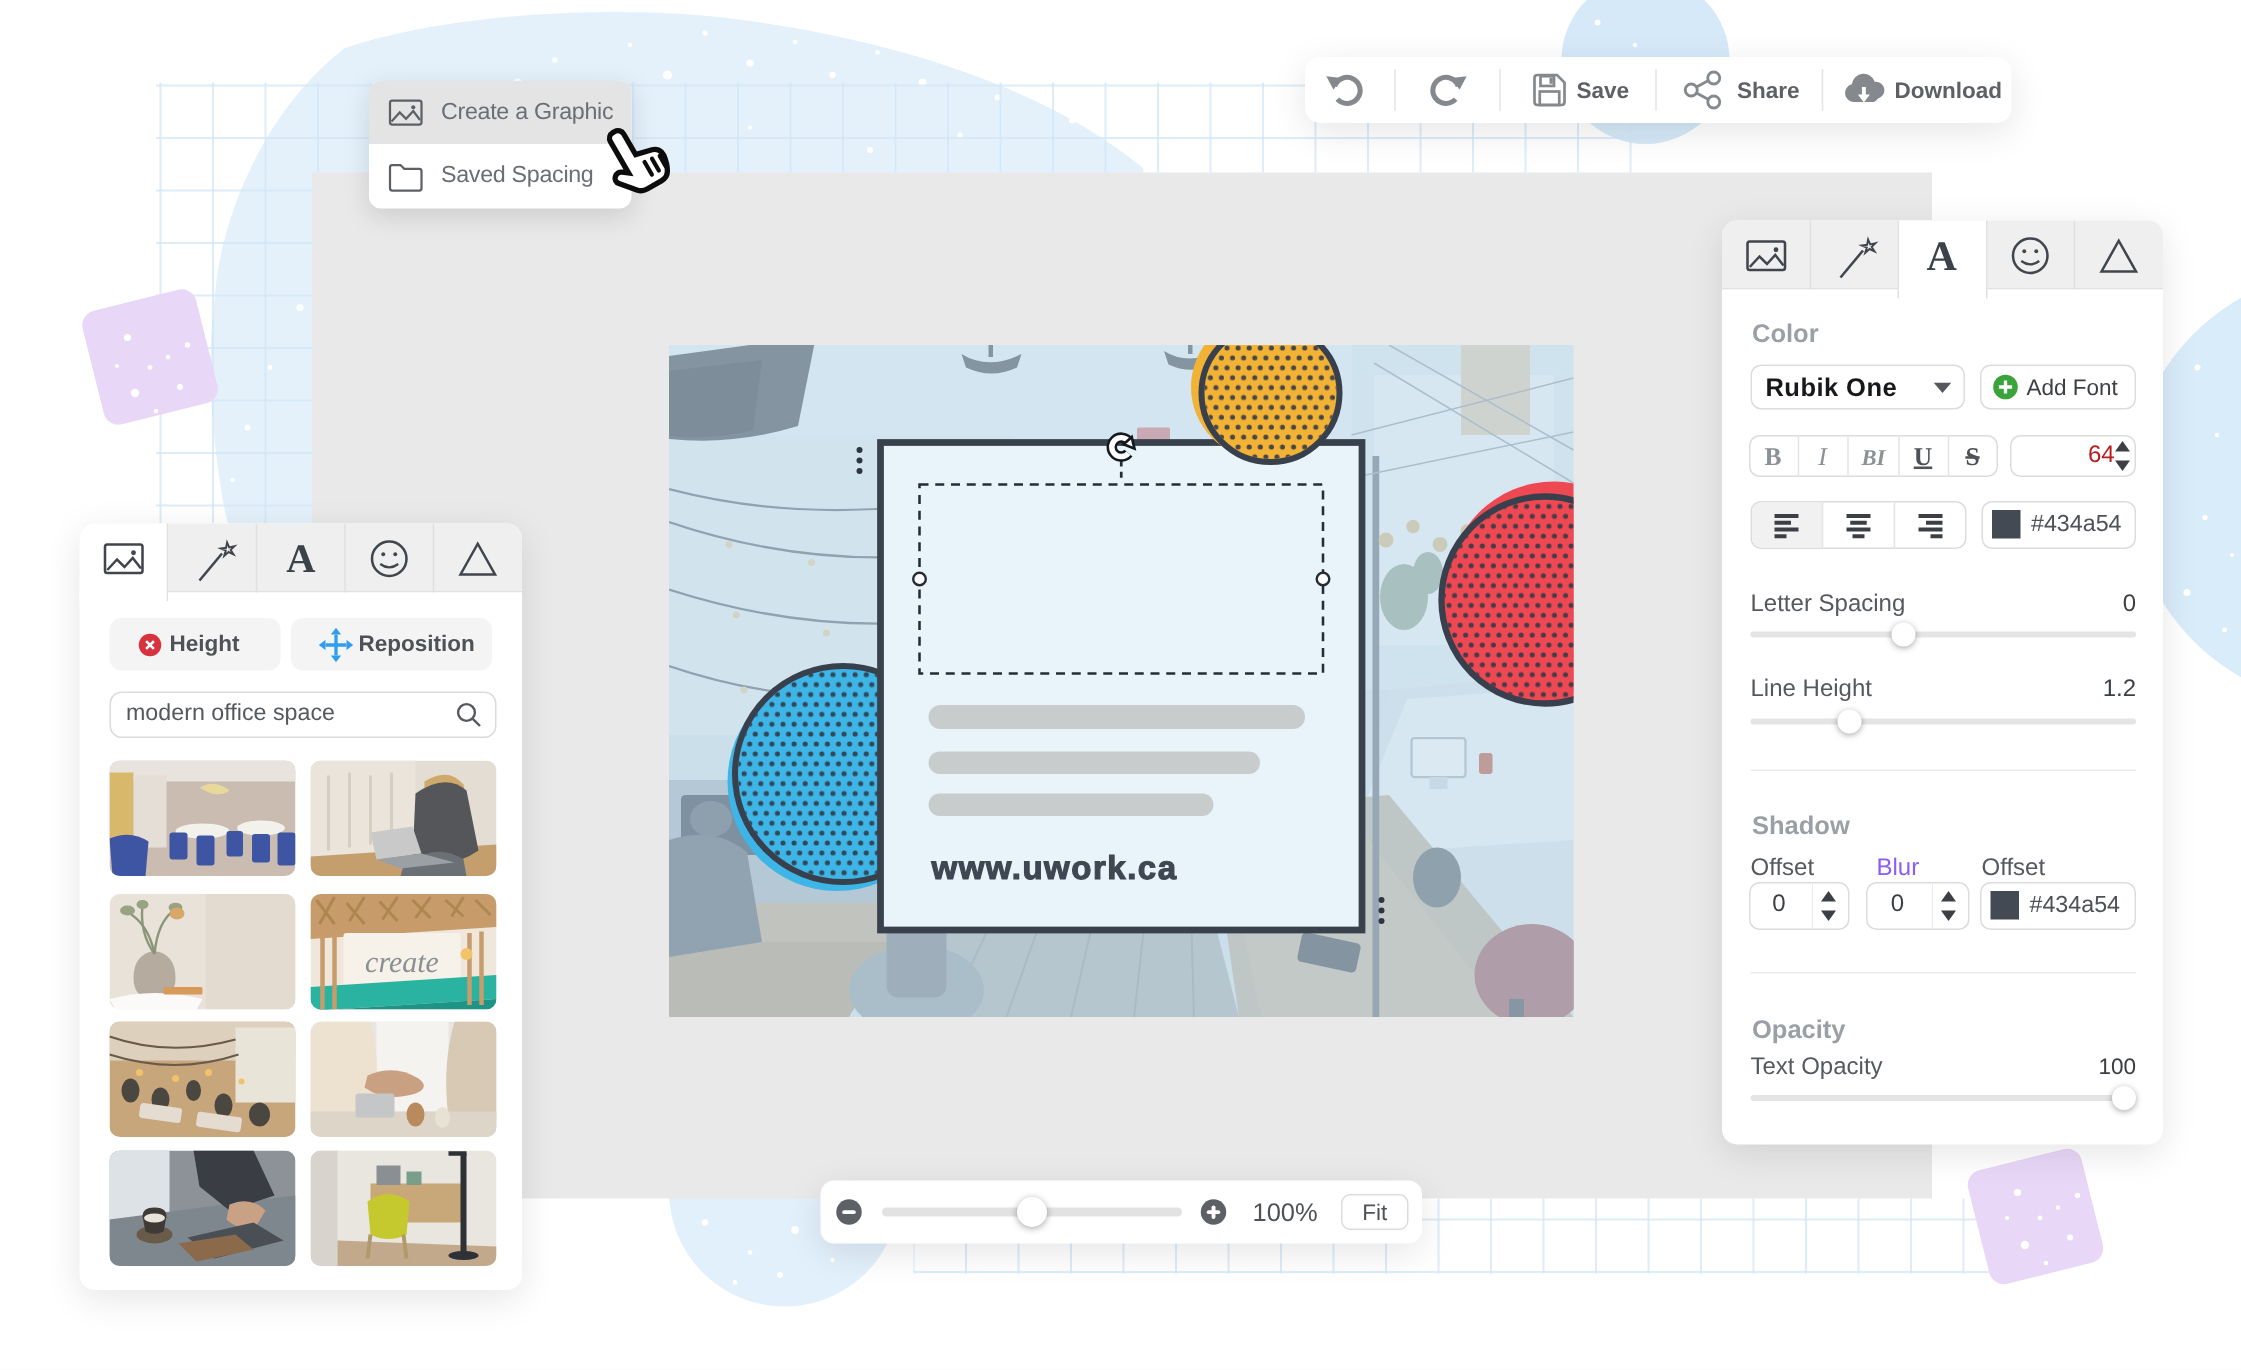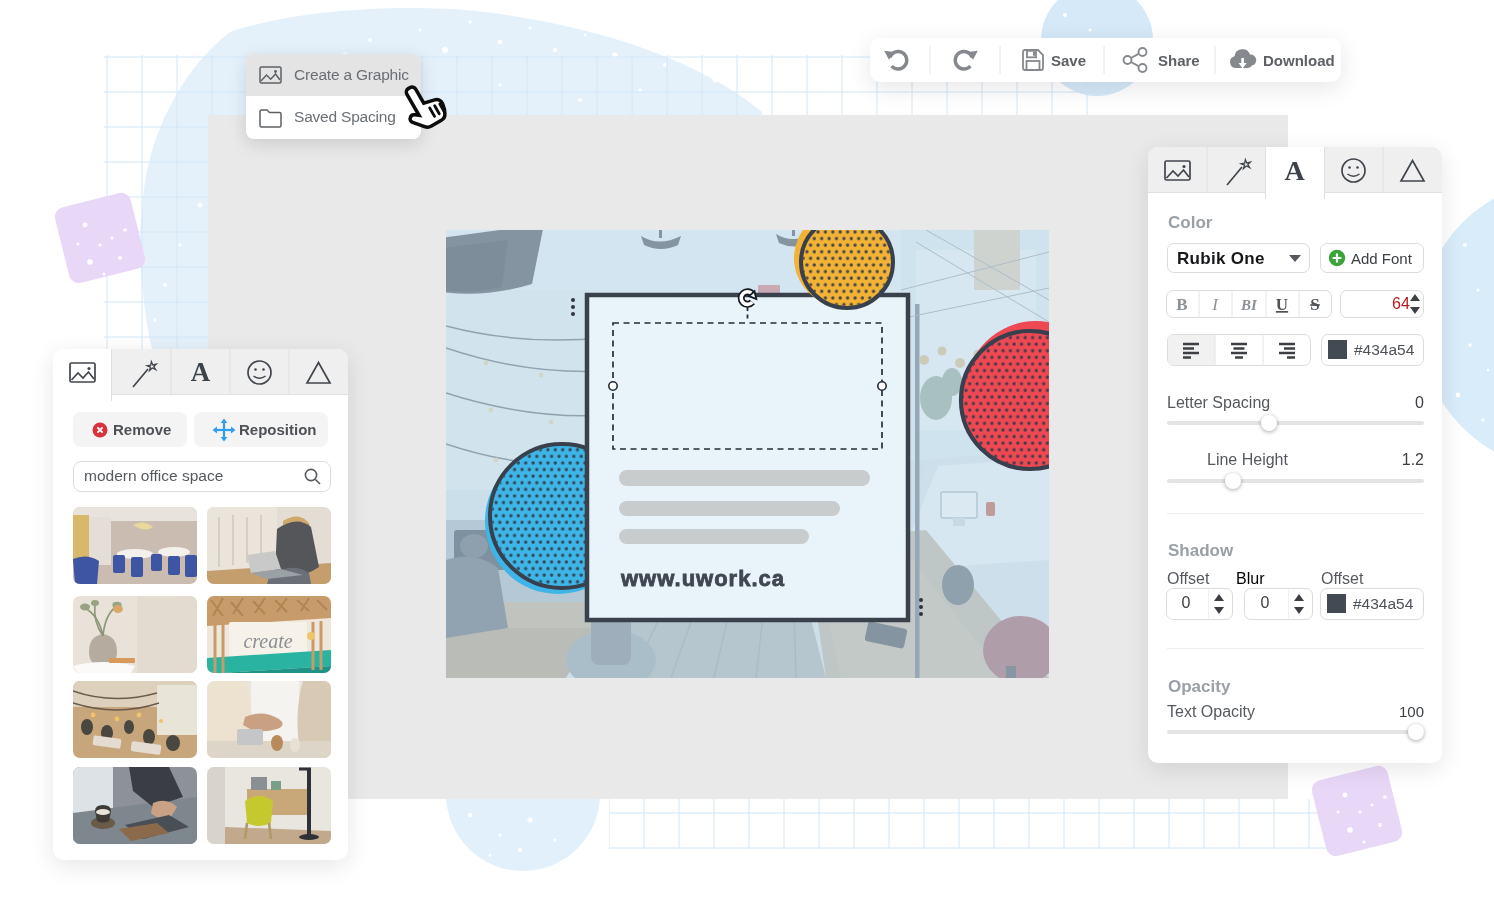--- a/index.html
+++ b/index.html
@@ -379,21 +379,21 @@
         <line x1="164" y1="81" x2="178" y2="81"></line>
           <line x1="171" y1="74" x2="171" y2="88"></line>
       </g>
       <g fill="#2e9df2">
         <polygon points="171,69.5 167.6,74 174.4,74"></polygon>
           <polygon points="171,92.5 167.6,88 174.4,88"></polygon>
         <polygon points="159.5,81 164,77.6 164,84.4"></polygon>
           <polygon points="182.5,81 178,77.6 178,84.4"></polygon>
       </g>
     </svg>
-    <div class="abs" style="left:60px;top:72px;font-size:15px;color:#4e5257;font-weight:bold;">Remove</div>
+    <div class="abs" style="left:60px;top:72px;font-size:15px;color:#4e5257;font-weight:bold;">Height</div>
     <div class="abs" style="left:186px;top:72px;font-size:15px;color:#4e5257;font-weight:bold;">Reposition</div>
 
     <div class="abs" style="left:20px;top:112px;width:258px;height:31px;border:1px solid #dcdcdc;border-radius:8px;"></div>
     <div class="abs" style="left:31px;top:118px;font-size:15.5px;color:#55595e;">modern office space</div>
     <svg width="20" height="20" style="position:absolute;left:250px;top:118px">
       <circle cx="8" cy="8" r="5.6" fill="none" stroke="#55595e" stroke-width="1.6"></circle>
       <line x1="12.2" y1="12.2" x2="17" y2="17" stroke="#55595e" stroke-width="1.6"></line>
     </svg>
 
     <svg width="295" height="511" style="position:absolute;left:0;top:0">
@@ -618,29 +618,29 @@
     </svg>
     <div class="abs" style="left:173px;top:187px;width:103px;height:32px;border:1px solid #dcdcdc;border-radius:7px;"></div>
     <div class="abs" style="left:180px;top:193px;width:19px;height:19px;background:#434a54;"></div>
     <div class="abs" style="left:206px;top:194px;font-size:15.5px;color:#4e5257;">#434a54</div>
 
     <div class="abs" style="left:19px;top:247px;font-size:16px;color:#55595e;">Letter Spacing</div>
     <div class="abs" style="left:19px;top:247px;width:257px;text-align:right;font-size:16px;color:#3c4045;">0</div>
     <div class="abs" style="left:19px;top:274px;width:257px;height:4px;background:#e4e4e4;border-radius:2px;"></div>
     <div class="abs" style="left:113px;top:268px;width:16px;height:16px;background:#fff;border-radius:50%;box-shadow:0 1px 4px rgba(0,0,0,.35);"></div>
 
-    <div class="abs" style="left:19px;top:304px;font-size:16px;color:#55595e;margin-left:40px;">Line Height</div>
+    <div class="abs" style="left:19px;top:304px;font-size:16px;color:#55595e;">Line Height</div>
     <div class="abs" style="left:19px;top:304px;width:257px;text-align:right;font-size:16px;color:#3c4045;">1.2</div>
     <div class="abs" style="left:19px;top:332px;width:257px;height:4px;background:#e4e4e4;border-radius:2px;"></div>
     <div class="abs" style="left:77px;top:326px;width:16px;height:16px;background:#fff;border-radius:50%;box-shadow:0 1px 4px rgba(0,0,0,.35);"></div>
     <div class="abs" style="left:19px;top:366px;width:257px;height:1px;background:#ececec;"></div>
 
     <div class="abs" style="left:20px;top:394px;font-size:17px;font-weight:bold;color:#9aa0a5;">Shadow</div>
     <div class="abs" style="left:19px;top:423px;font-size:16px;color:#55595e;">Offset</div>
-    <div class="abs" style="left:88px;top:423px;font-size:16px;color:#000000;">Blur</div>
+    <div class="abs" style="left:103px;top:423px;font-size:16px;color:#8b5cf6;">Blur</div>
     <div class="abs" style="left:173px;top:423px;font-size:16px;color:#55595e;">Offset</div>
     <div class="abs" style="left:18px;top:441px;width:67px;height:32px;border:1px solid #dcdcdc;border-radius:7px;"></div>
     <div class="abs" style="left:18px;top:441px;width:40px;text-align:center;font-size:16px;color:#3c4045;padding-top:6px;">0</div>
     <svg width="22" height="32" style="position:absolute;left:60px;top:441px">
       <line x1="0" y1="0" x2="0" y2="32" stroke="#e4e4e4"></line>
       <polygon points="11,6 6,13 16,13" fill="#3c4045"></polygon>
       <polygon points="11,26 6,19 16,19" fill="#3c4045"></polygon>
     </svg>
     <div class="abs" style="left:96px;top:441px;width:69px;height:32px;border:1px solid #dcdcdc;border-radius:7px;"></div>
     <div class="abs" style="left:96px;top:441px;width:42px;text-align:center;font-size:16px;color:#3c4045;padding-top:6px;">0</div>
@@ -654,14 +654,29 @@
     <div class="abs" style="left:205px;top:448px;font-size:15.5px;color:#4e5257;">#434a54</div>
     <div class="abs" style="left:19px;top:501px;width:257px;height:1px;background:#ececec;"></div>
 
     <div class="abs" style="left:20px;top:530px;font-size:17px;font-weight:bold;color:#9aa0a5;">Opacity</div>
     <div class="abs" style="left:19px;top:556px;font-size:16px;color:#55595e;">Text Opacity</div>
     <div class="abs" style="left:19px;top:556px;width:257px;text-align:right;font-size:15px;color:#3c4045;">100</div>
     <div class="abs" style="left:19px;top:583px;width:257px;height:4px;background:#e4e4e4;border-radius:2px;"></div>
     <div class="abs" style="left:260px;top:577px;width:16px;height:16px;background:#fff;border-radius:50%;box-shadow:0 1px 4px rgba(0,0,0,.35);"></div>
   </div>
 
+  <div class="abs panel" id="zoombar" style="left:547px;top:787px;width:401px;height:42px;border-radius:9px;">
+    <svg width="40" height="42" style="position:absolute;left:0;top:0">
+      <circle cx="19" cy="21" r="8.5" fill="#5d6166"></circle>
+      <rect x="14.5" y="19.8" width="9" height="2.6" rx="1.3" fill="#fff"></rect>
+    </svg>
+    <div class="abs" style="left:41px;top:18px;width:200px;height:6px;background:#e2e2e2;border-radius:3px;"></div>
+    <div class="abs" style="left:131px;top:11px;width:20px;height:20px;background:#fff;border-radius:50%;box-shadow:0 1px 5px rgba(0,0,0,.35);"></div>
+    <svg width="40" height="42" style="position:absolute;left:243px;top:0">
+      <circle cx="19" cy="21" r="8.5" fill="#5d6166"></circle>
+      <rect x="14.5" y="19.8" width="9" height="2.6" rx="1.3" fill="#fff"></rect>
+      <rect x="17.7" y="16.6" width="2.6" height="9" rx="1.3" fill="#fff"></rect>
+    </svg>
+    <div class="abs" style="left:288px;top:12px;font-size:17px;color:#4e5257;">100%</div>
+    <div class="abs" style="left:347px;top:9px;width:45px;height:24px;border:1px solid #dcdcdc;border-radius:6px;text-align:center;font-size:15px;color:#4e5257;padding-top:3px;">Fit</div>
+  </div>
 
 </div>
 
 </body></html>

